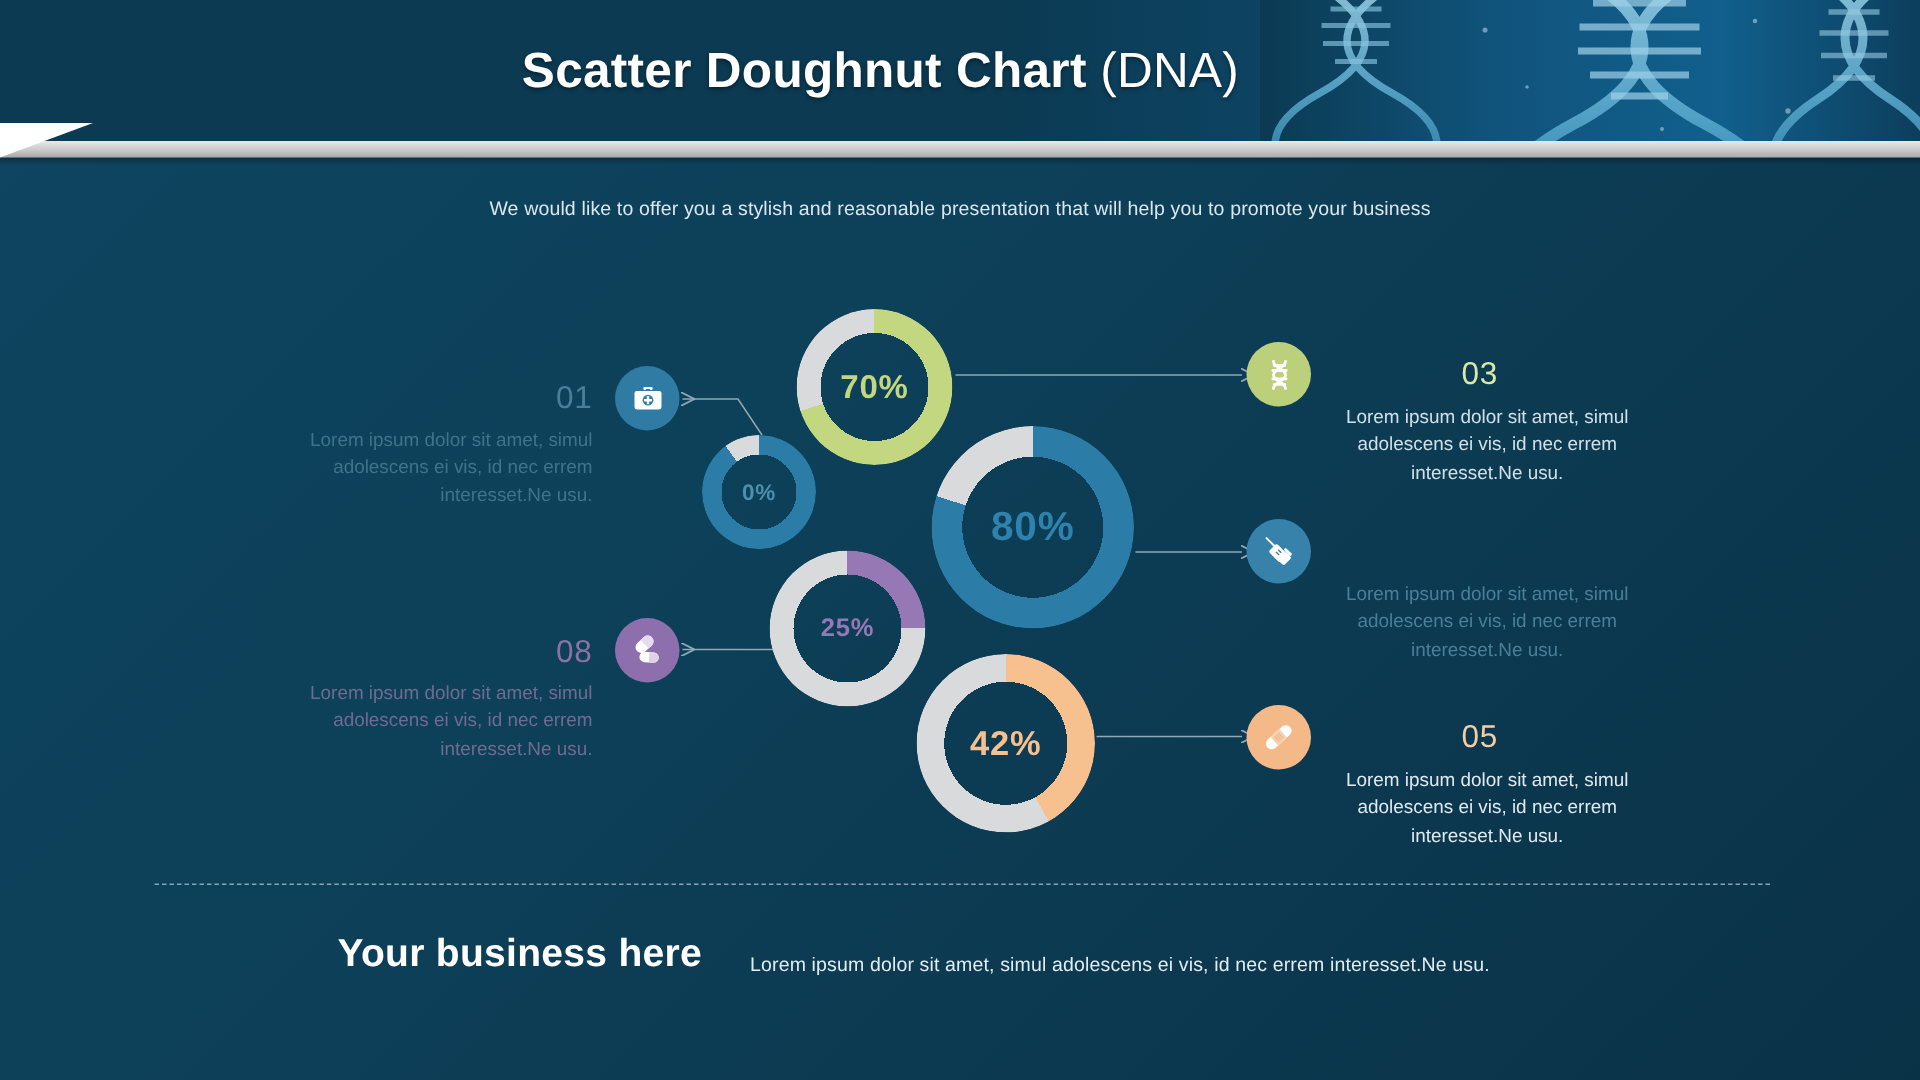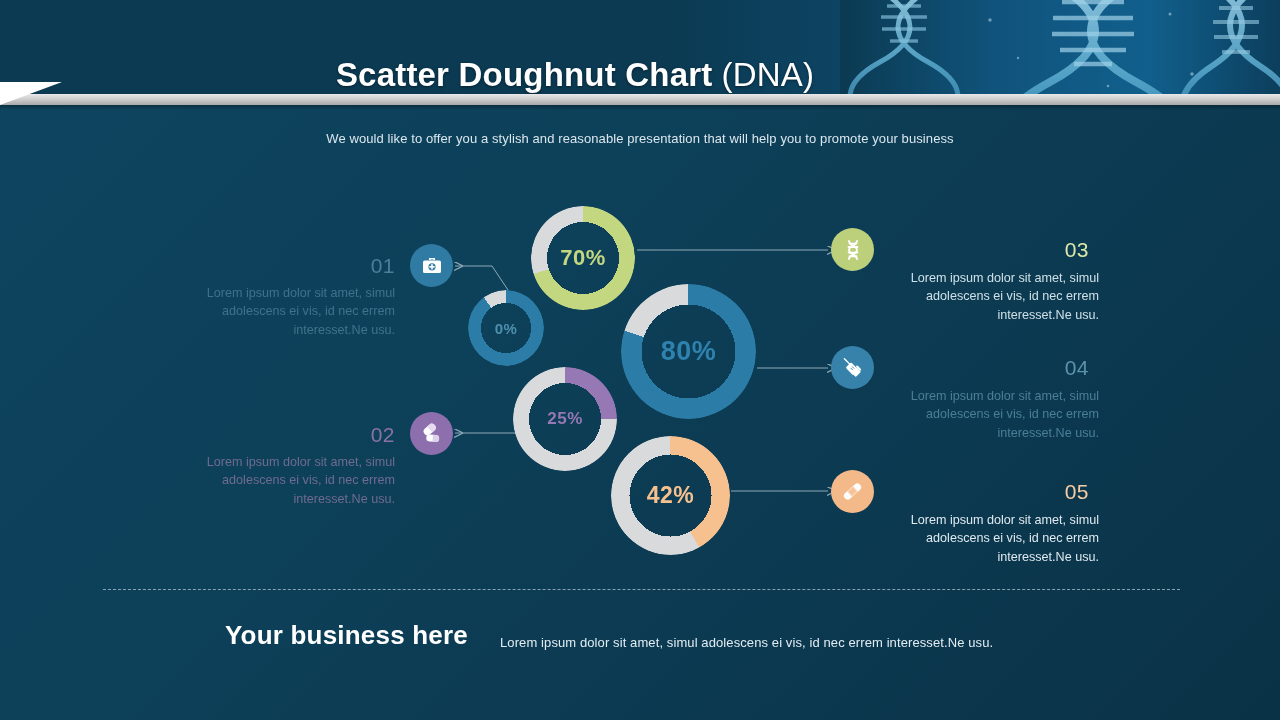--- a/index.html
+++ b/index.html
@@ -24,23 +24,23 @@
     background: linear-gradient(90deg,
         #0b3a52 0%, #0b3a52 52%, #0d4463 66%, #11547a 80%, #0d3f5e 100%);
     overflow: hidden;
   }
   .dna-bg {
     position: absolute; right: 0; top: 0;
     width: 440px; height: 94px;
     opacity: .95;
   }
   .header-title {
-    position: absolute; left: 0; top: 0;
+    position: absolute; left: 12px; top: 0;
     width: 1150px; height: 94px;
-    display: flex; align-items: flex-end; justify-content: center;
+    display: flex; align-items: center; justify-content: center;
     color: #ffffff;
     font-size: 33px;
     letter-spacing: .2px;
     text-shadow: 0 1px 3px rgba(0,0,0,.45);
     z-index: 4;
     white-space: nowrap;
   }
   .header-title .t-bold { font-weight: bold; }
   .header-title .t-light { font-weight: normal; margin-left: 9px; }
 
@@ -108,21 +108,21 @@
     position: absolute;
     font-size: 21px;
     letter-spacing: .5px;
   }
   .item-body {
     position: absolute;
     font-size: 12.6px;
     line-height: 18.4px;
   }
   .right-align { text-align: right; }
-  .left-align  { text-align: right; }
+  .left-align  { text-align: center; }
 
   
   .connectors { position: absolute; left: 0; top: 0; width: 1280px; height: 720px; }
 
   
   .footer-rule {
     position: absolute; left: 103px; top: 589px;
     width: 1077px; height: 0;
     border-top: 1px dashed #9db6c4;
     opacity: .85;
@@ -336,27 +336,26 @@
             <circle cx="12" cy="13.5" r=".75"></circle>
             <circle cx="13.7" cy="13.5" r=".75"></circle>
         </g>
       </g>
     </svg>
   </div>
 
   <div class="item-num right-align" style="left:190px; top:254px; width:205px; color:#4a7f99;">01</div>
   <div class="item-body right-align" style="left:175px; top:284px; width:220px; color:#3f738c;">Lorem ipsum dolor sit amet, simul adolescens ei vis, id nec errem interesset.Ne usu.</div>
 
-  <div class="item-num right-align" style="left:190px; top:423px; width:205px; color:#8a72a6;">02</div>
+  <div class="item-num right-align" style="left:190px; top:423px; width:205px; color:#8a72a6;">08</div>
   <div class="item-body right-align" style="left:175px; top:453px; width:220px; color:#6f6b91;">Lorem ipsum dolor sit amet, simul adolescens ei vis, id nec errem interesset.Ne usu.</div>
 
   <div class="item-num left-align" style="left:884px; top:238px; width:205px; color:#dbe8a8;">03</div>
   <div class="item-body left-align" style="left:884px; top:269px; width:215px; color:#cfe0e7;">Lorem ipsum dolor sit amet, simul adolescens ei vis, id nec errem interesset.Ne usu.</div>
 
-  <div class="item-num left-align" style="left:884px; top:356px; width:205px; color:#5b93ad;">04</div>
   <div class="item-body left-align" style="left:884px; top:387px; width:215px; color:#4a7f98;">Lorem ipsum dolor sit amet, simul adolescens ei vis, id nec errem interesset.Ne usu.</div>
 
   <div class="item-num left-align" style="left:884px; top:480px; width:205px; color:#f6cda3;">05</div>
   <div class="item-body left-align" style="left:884px; top:511px; width:215px; color:#dfe9ef;">Lorem ipsum dolor sit amet, simul adolescens ei vis, id nec errem interesset.Ne usu.</div>
 
   <div class="footer-rule"></div>
   <div class="footer-title">Your business here</div>
   <div class="footer-body">Lorem ipsum dolor sit amet, simul adolescens ei vis, id nec errem interesset.Ne usu.</div>
 
 </div>

